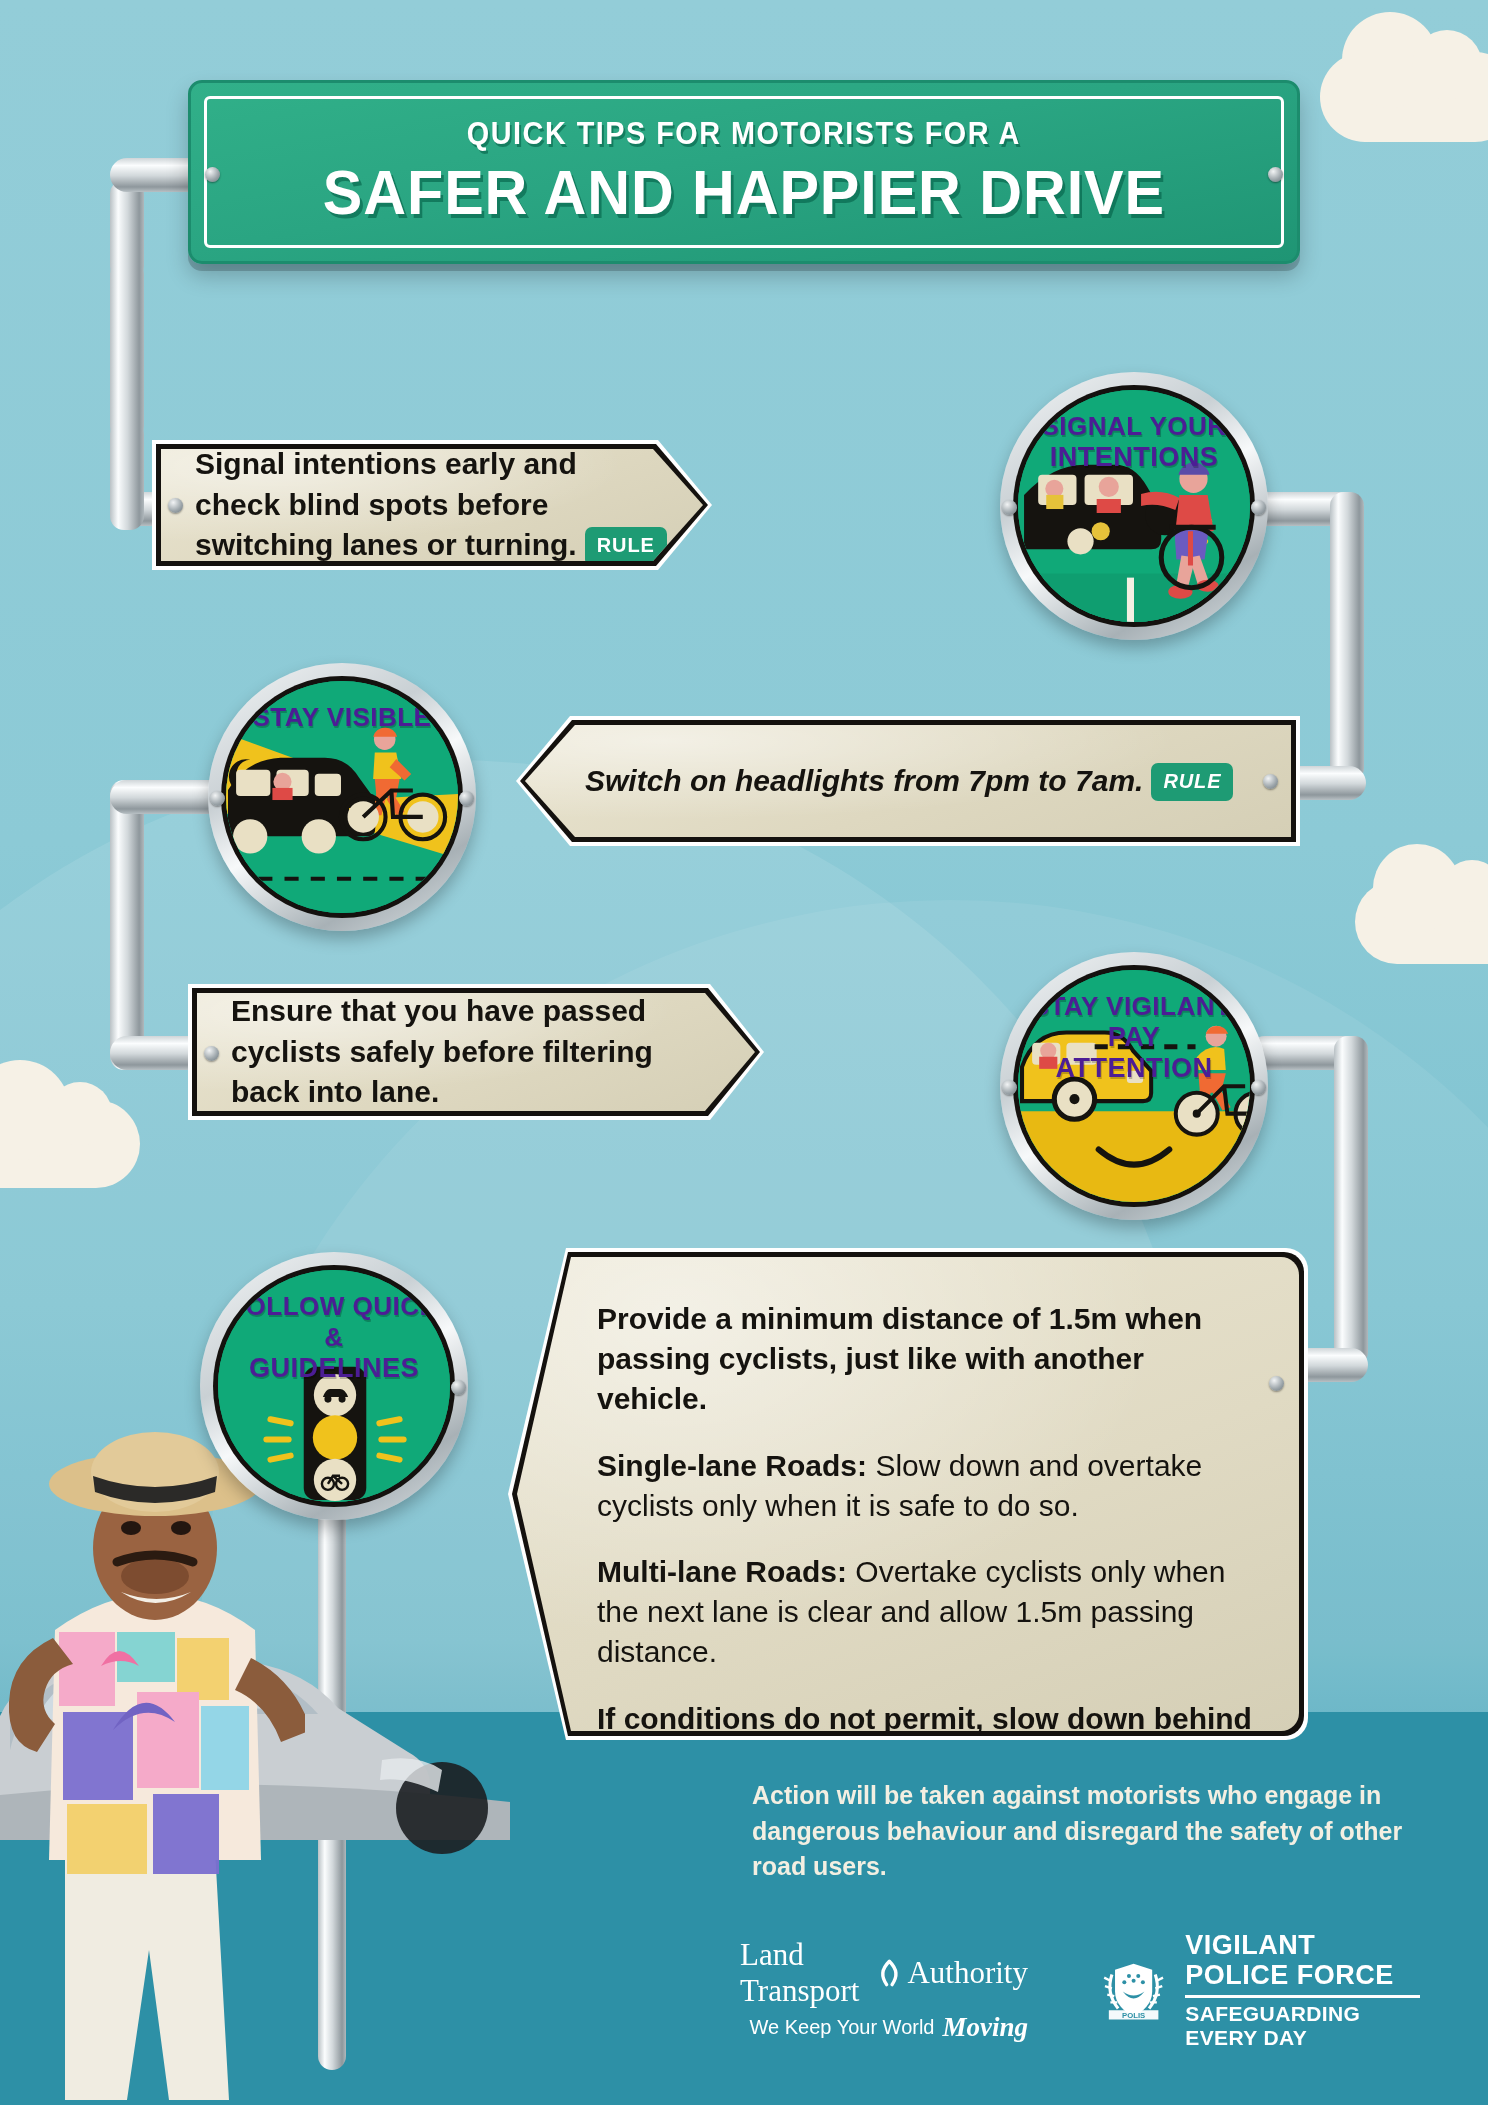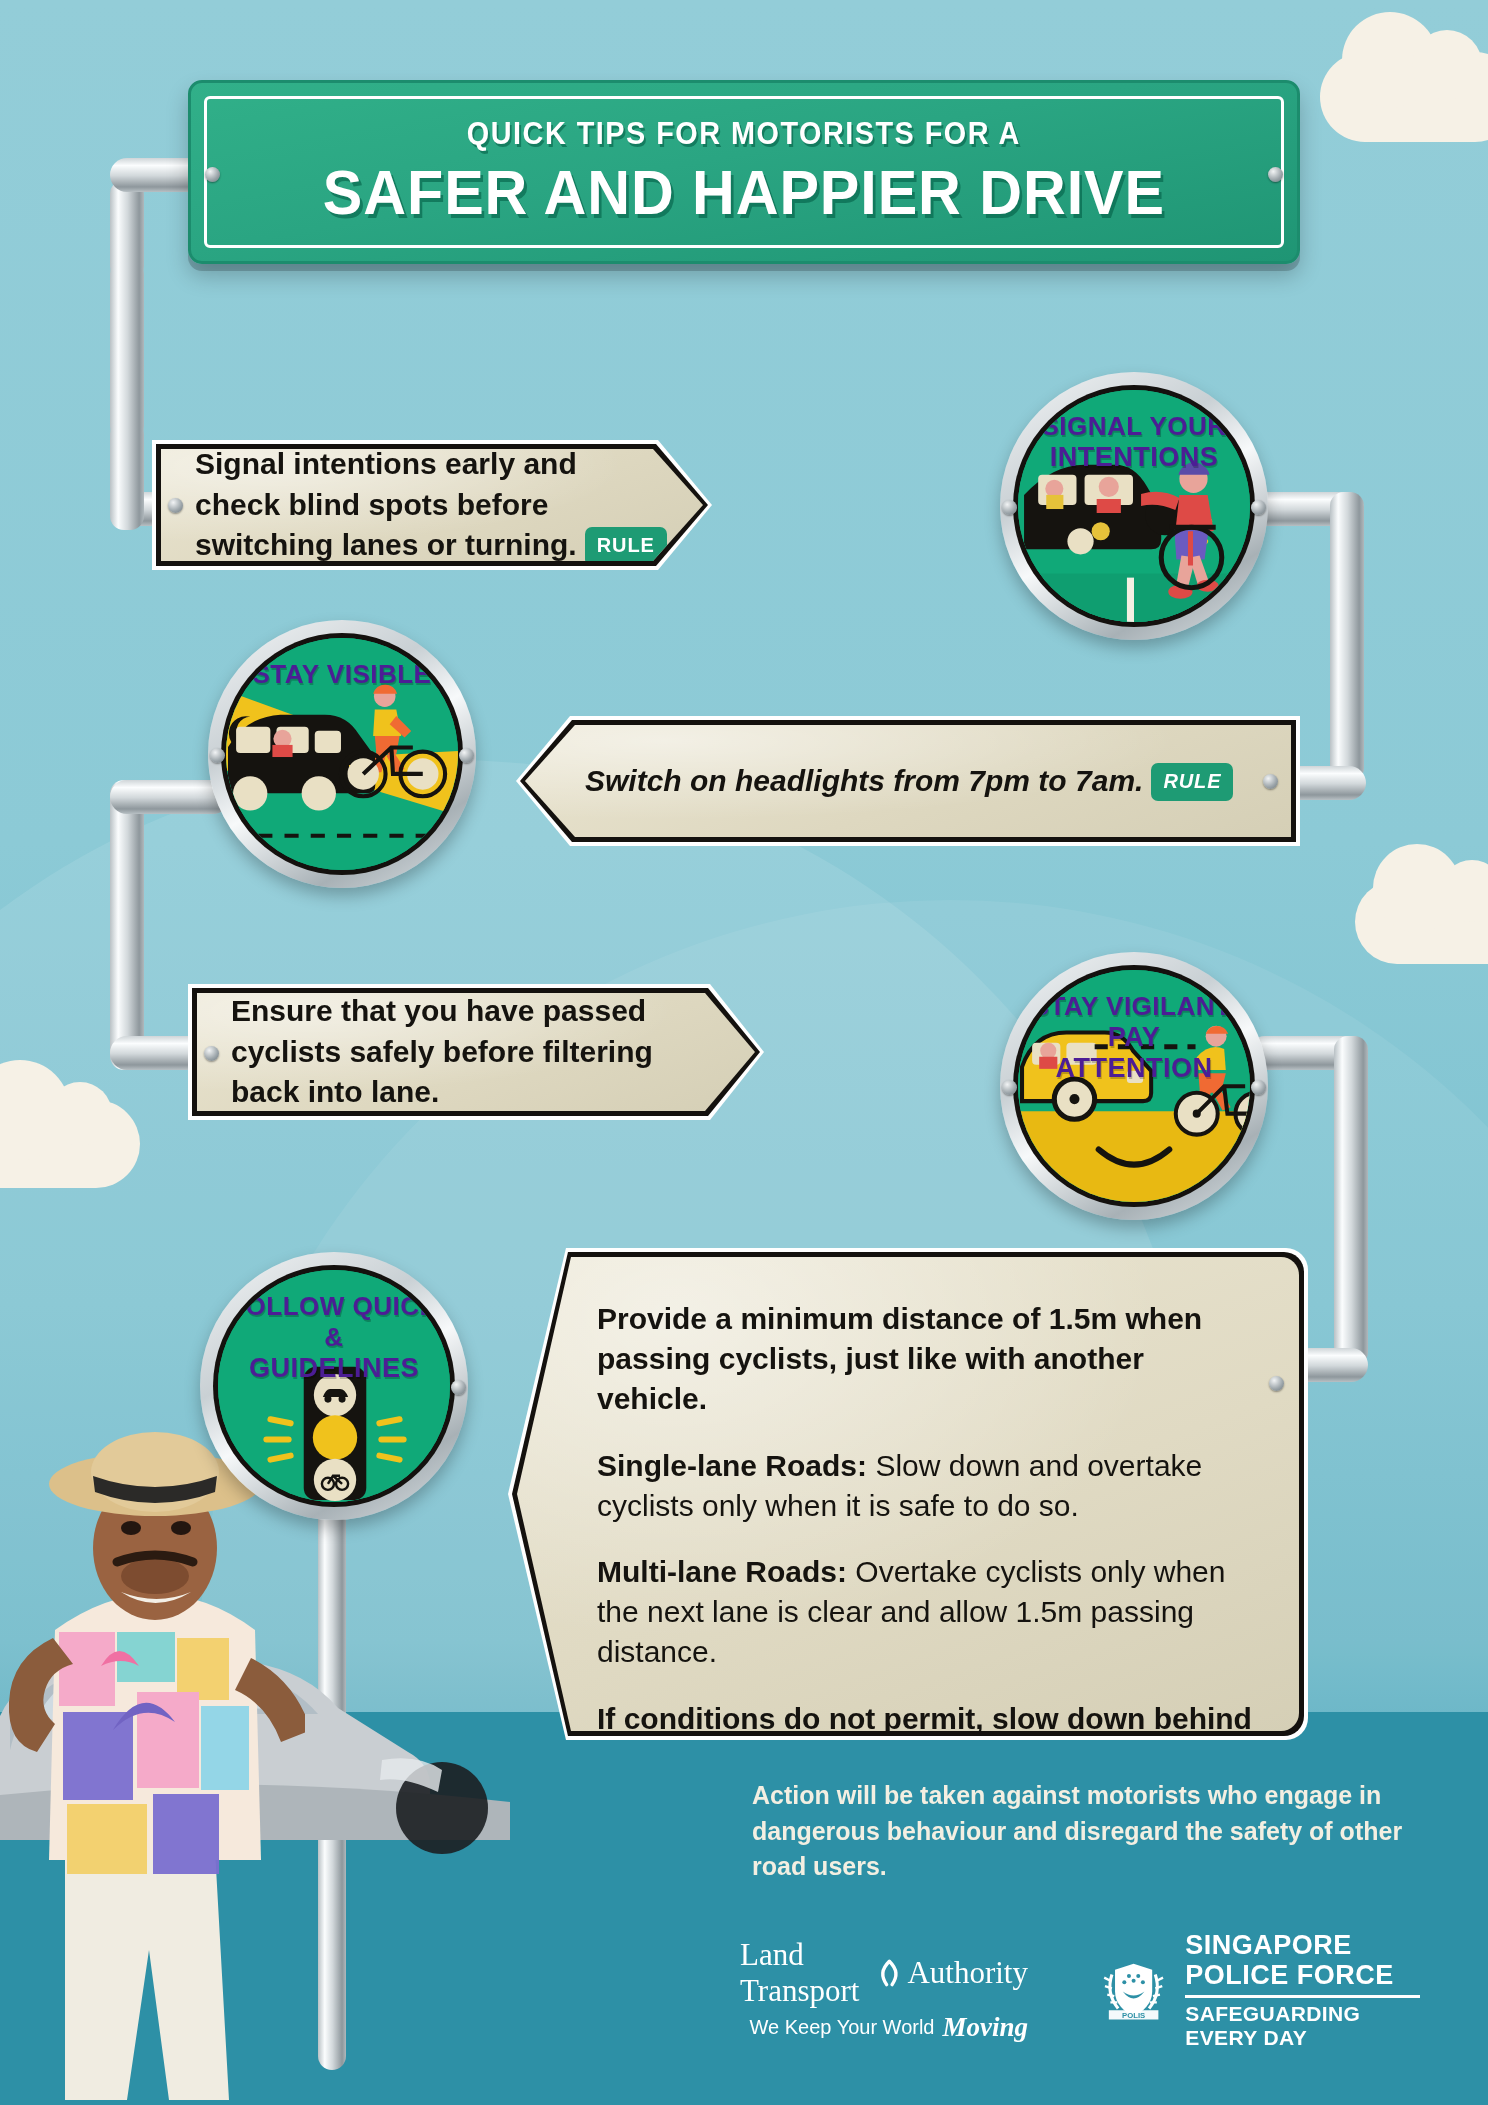--- a/index.html
+++ b/index.html
@@ -284,21 +284,21 @@
       <div class="badge-label">
         <div class="arc">SIGNAL YOUR</div>
         <div class="l2">INTENTIONS</div>
       </div>
     </div>
   </div>
   <div class="bolt" style="left:2px; top:128px;"></div>
   <div class="bolt" style="right:2px; top:128px;"></div>
 </div>
 
-<div class="badge" style="left:208px; top:620px; width:268px; height:268px;">
+<div class="badge" style="left:208px; top:663px; width:268px; height:268px;">
   <div class="ring">
     <div class="disc">
       <svg viewBox="0 0 230 230" style="position:absolute;inset:0;width:100%;height:100%">
         <rect width="230" height="230" fill="#10a978"></rect>
         <path d="M0 52 L126 98 L0 132 Z" fill="#f0c21c"></path>
         <path d="M118 118 L230 112 L230 176 L118 142 Z" fill="#f0c21c"></path>
         <path d="M24 78 a14 14 0 1 0 12 22 a17 17 0 1 1 -12 -22z" fill="#15130f"></path>
 
         <path d="M2 108 q18 -30 52 -32 h44 q22 0 34 20 l16 22 v28 q0 8 -8 8 h-138 z" fill="#15130f"></path>
         <rect x="10" y="88" width="34" height="26" rx="4" fill="#e9e0c4"></rect>
@@ -531,19 +531,19 @@
       </g>
       <path d="M18 26 q-8 24 8 44 M74 26 q8 24 -8 44" stroke="#fff" stroke-width="4" fill="none"></path>
       <g stroke="#fff" stroke-width="3">
         <path d="M16 34 l-8 -4 M18 44 l-9 -3 M21 54 l-9 -2 M25 62 l-9 0"></path>
         <path d="M76 34 l8 -4 M74 44 l9 -3 M71 54 l9 -2 M67 62 l9 0"></path>
       </g>
       <path d="M14 72 h64 v12 h-64z" fill="#fff" opacity=".95"></path>
       <text x="46" y="82" font-family="Liberation Sans, sans-serif" font-size="10" font-weight="bold" fill="#2d90a6" text-anchor="middle">POLIS</text>
     </svg>
     <div>
-      <div class="spf-text-1">SINGAPORE</div>
+      <div class="spf-text-1">VIGILANT</div>
       <div class="spf-text-1">POLICE FORCE</div>
       <div class="spf-rule"></div>
       <div class="spf-text-2">SAFEGUARDING EVERY DAY</div>
     </div>
   </div>
 </div>
 
 </body></html>

